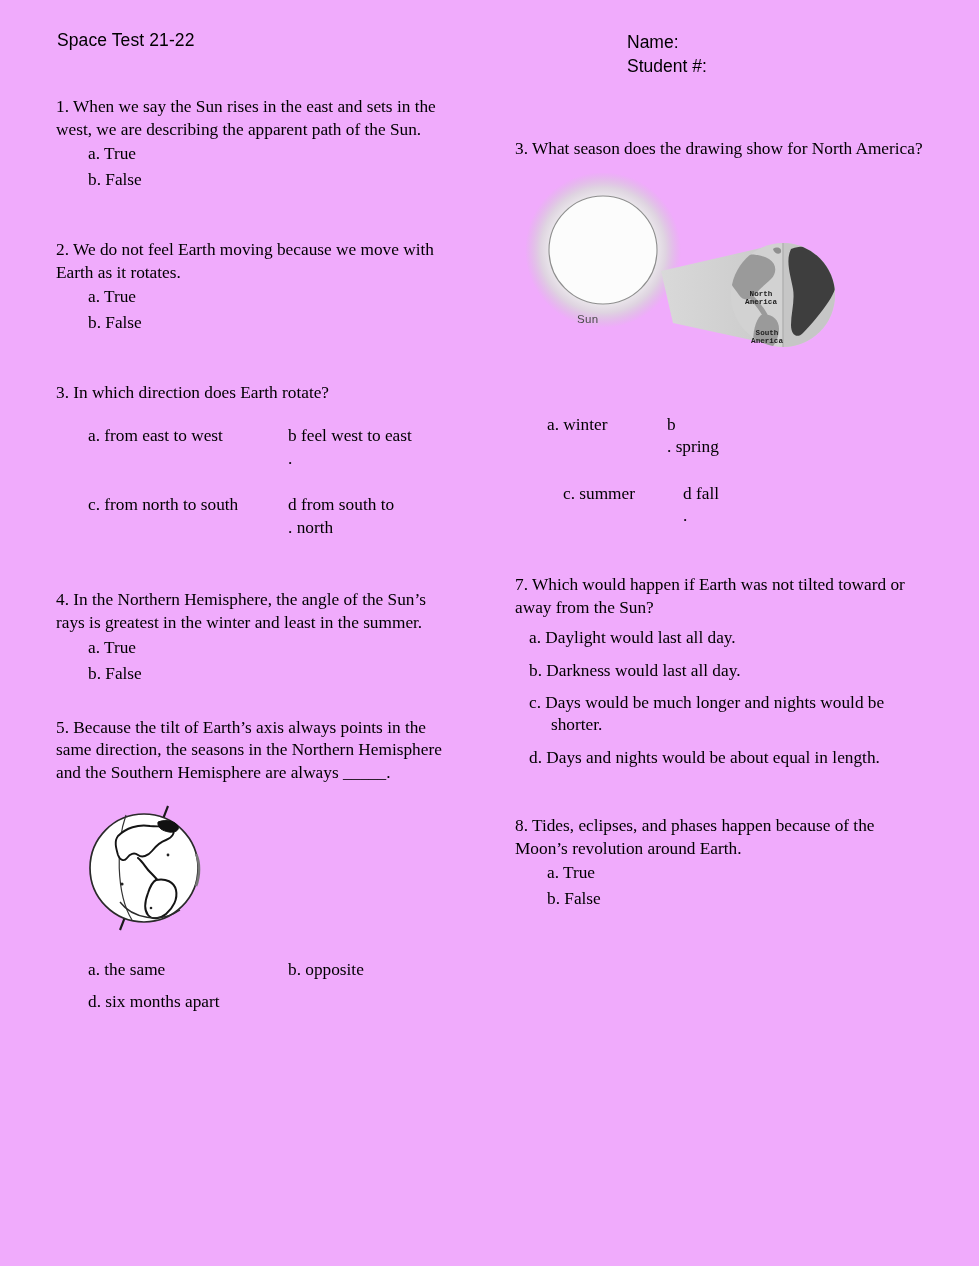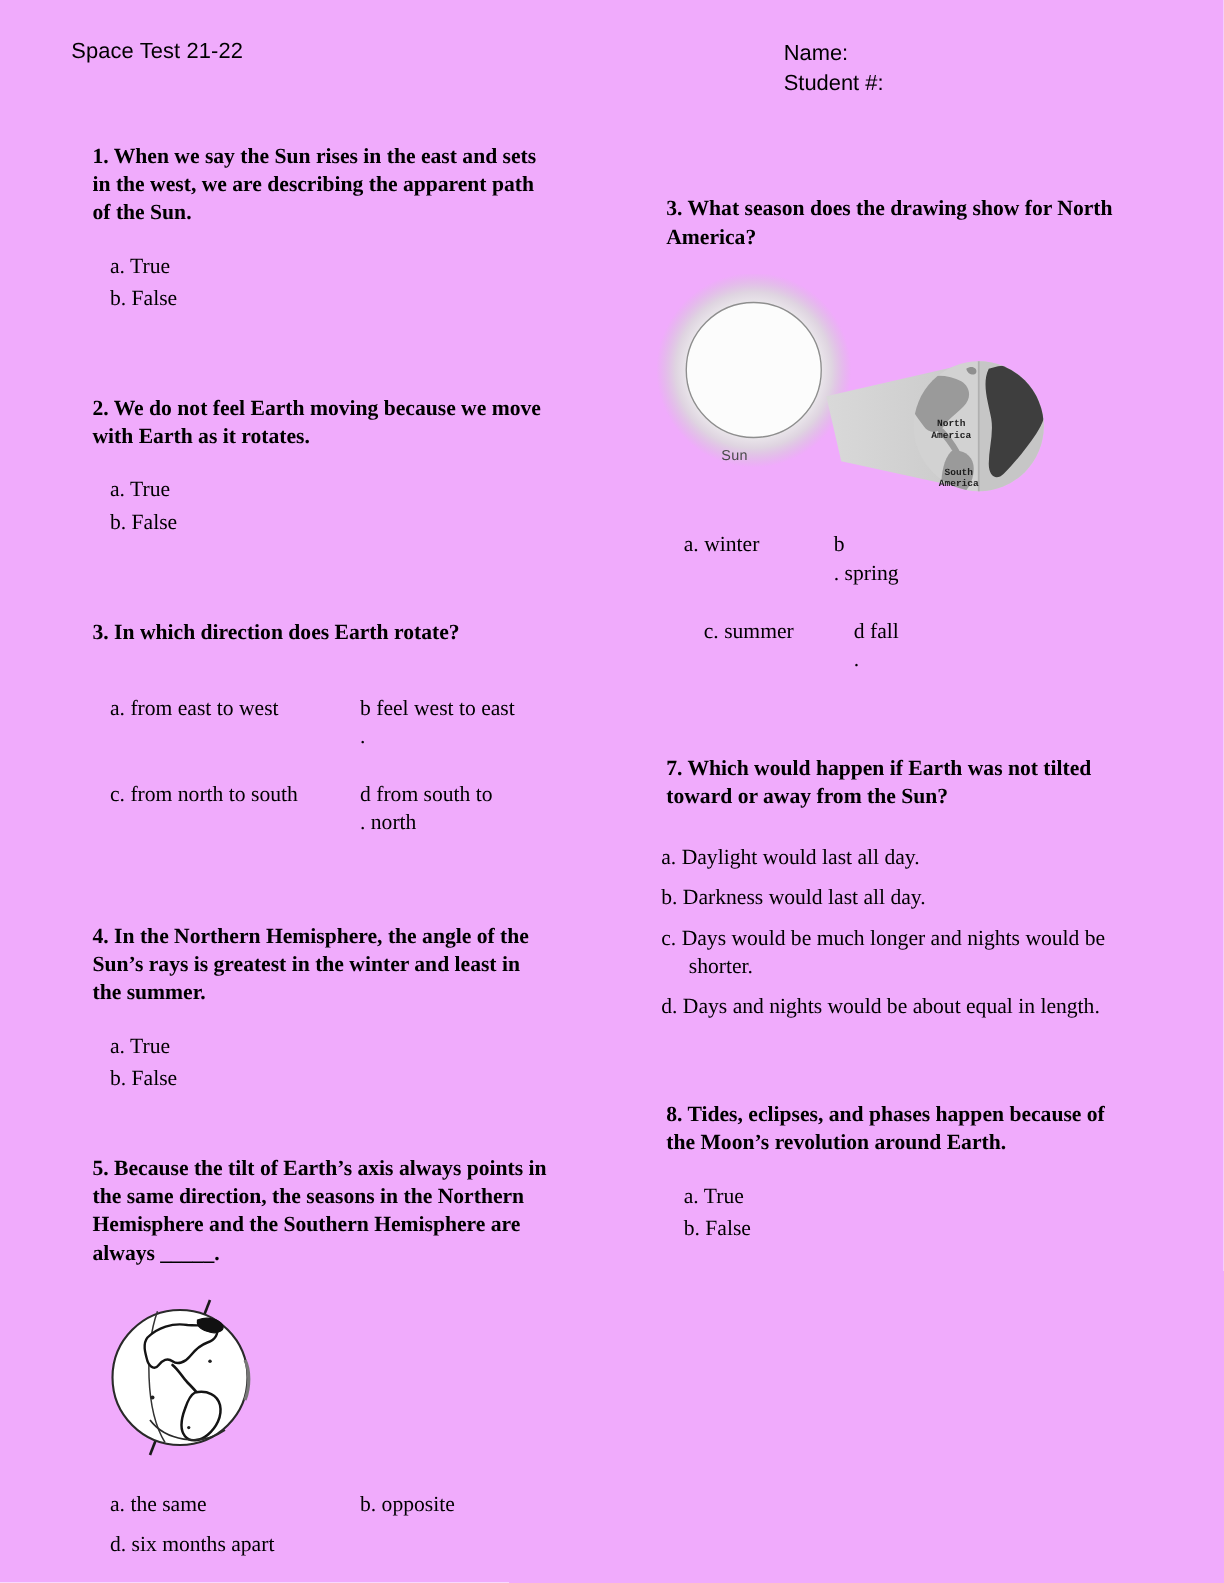--- a/index.html
+++ b/index.html
@@ -53,22 +53,21 @@
   }
   .col-right {
     position: absolute;
     left: 515px;
     top: 138px;
     width: 412px;
   }
   .qtext {
     font-size: 17.3px;
     line-height: 22.6px;
-    margin: 18px;
-    font-weight: bold;
+    margin: 0;
   }
   .opts {
     margin: 0;
     padding: 0;
     list-style: none;
   }
   .opts li {
     font-size: 17.3px;
     line-height: 26px;
     margin: 0;
@@ -293,21 +292,21 @@
             <line x1="268" y1="68" x2="268" y2="176" stroke="#b0b0b0" stroke-width="1.4"></line>
           </g>
         </svg>
 
         <div class="sun-label">Sun</div>
         <div class="geo-label geo-na">North America</div>
         <div class="geo-label geo-sa">South America</div>
       </div>
 
       <div style="height:10px"></div>
-      <div class="grid2" style="margin-left:32px; grid-template-columns:120px auto;">
+      <div class="grid2" style="margin-left:32px; grid-template-columns:120px auto;margin-top:35px;">
         <div class="cell">a. winter</div>
         <div class="cell">b
 . spring</div>
       </div>
       <div style="height:24px"></div>
       <div class="grid2" style="margin-left:48px; grid-template-columns:120px auto;">
         <div class="cell">c. summer</div>
         <div class="cell">d fall
 .</div>
       </div>

